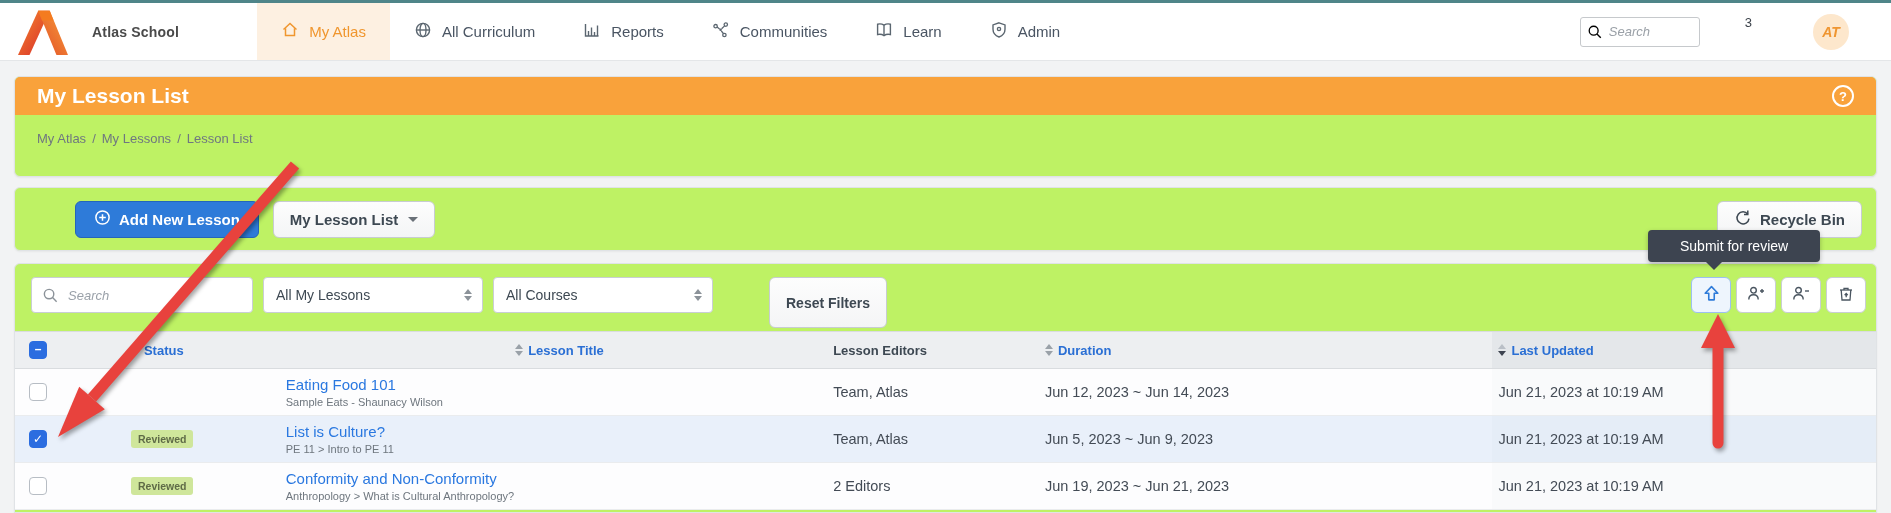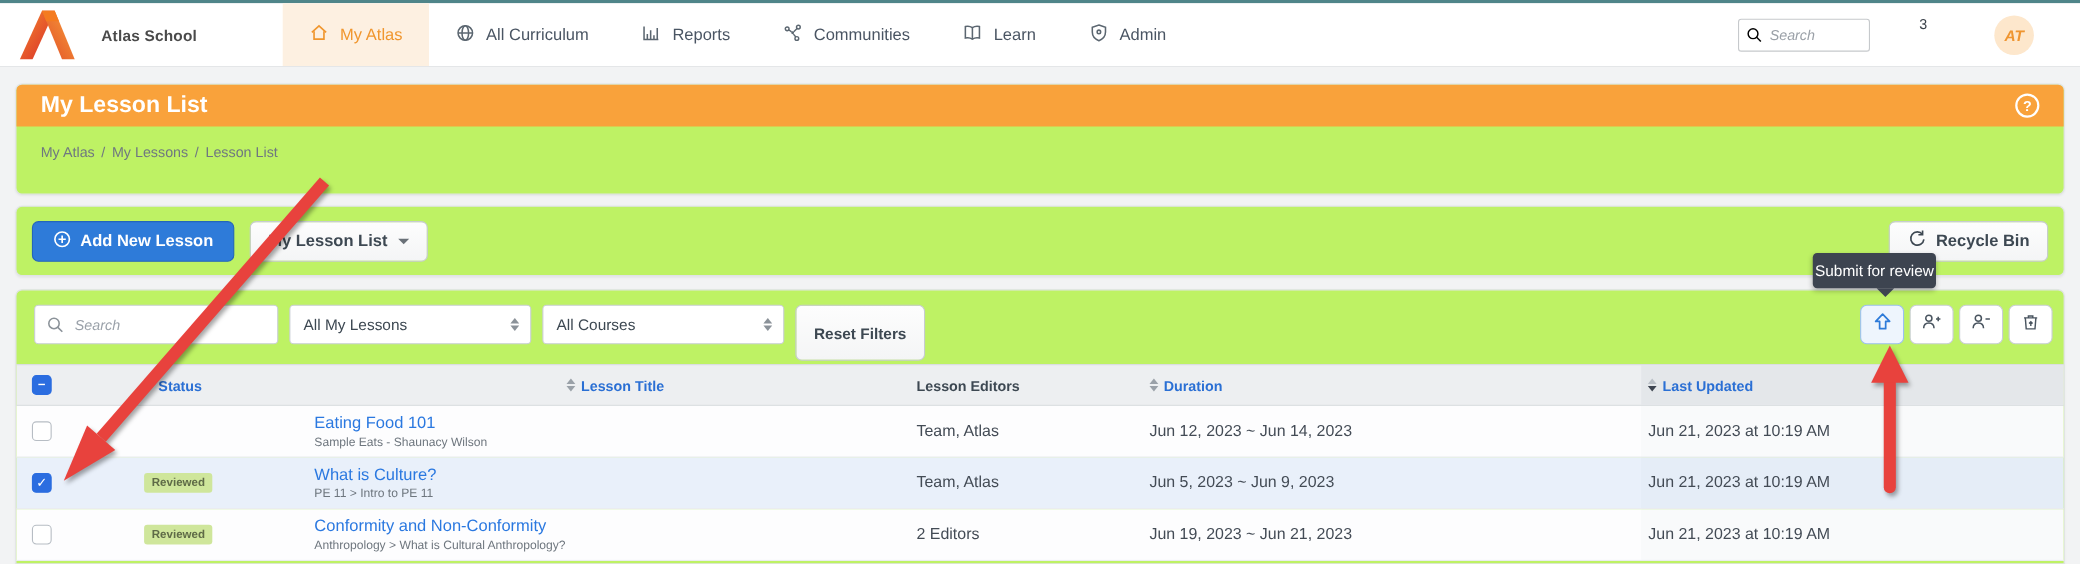--- a/index.html
+++ b/index.html
@@ -35,28 +35,28 @@
     display:flex; align-items:center; padding:0 22px; }
   .banner-title { color:#fff; font-size:21px; font-weight:bold; }
   .help-bubble { margin-left:auto; width:22px; height:22px; border:2px solid #fff; border-radius:50%;
     color:#fff; font-size:13px; font-weight:bold; display:flex; align-items:center; justify-content:center; cursor:pointer; }
   .breadcrumb { padding:16px 22px; font-size:13px; color:#6f7780; display:flex; gap:6px; }
   .breadcrumb span { cursor:default; }
   .crumb-link { cursor:pointer; }
   #card-toolbar { top:187px; height:64px; display:flex; align-items:center; padding:0 14px; }
   .btn { height:37px; display:inline-flex; align-items:center; gap:8px; border-radius:6px;
     font-size:15px; font-weight:bold; cursor:pointer; border:1px solid #c7ccd1;
-    background:linear-gradient(#fdfdfd,#f4f5f6); color:#3d4852; padding:0 16px; }
+    background:linear-gradient(#fdfdfd,#f4f5f6); color:#3d4852; padding:0 16px;margin-left:46px; }
   .btn-primary { background:#2e7bd9; border-color:#2465ba; color:#fff; padding:0 18px; }
   .caret-down { width:0; height:0; border-left:5px solid transparent; border-right:5px solid transparent;
     border-top:5px solid #6a7178; margin-left:2px; }
   .toolbar-right { margin-left:auto; display:flex; gap:12px; }
   
   .tooltip { position:absolute; left:1648px; top:230px; background:#3d4450; color:#fff;
-    font-size:14px; padding:8px 2px; border-radius:4px; z-index:40; box-shadow:0 2px 5px rgba(0,0,0,.25); }
+    font-size:14px; padding:8px 32px; border-radius:4px; z-index:40; box-shadow:0 2px 5px rgba(0,0,0,.25); }
   .tooltip::after { content:""; position:absolute; left:58px; bottom:-8px; width:0; height:0;
     border-left:8px solid transparent; border-right:8px solid transparent; border-top:8px solid #3d4450; }
   
   #card-main { top:263px; height:250px; border-radius:6px 6px 0 0; }
   .filter-row { position:absolute; top:13px; left:16px; right:10px; height:36px; display:flex; gap:10px; }
   .f-search { position:relative; width:222px; }
   .f-search input { width:222px; height:36px; border:1px solid #c9ced4; border-radius:4px;
     padding:0 10px 0 36px; font-size:13px; font-style:italic; color:#555; outline:none; }
   .f-search input::placeholder { color:#9aa1a9; font-style:italic; }
   .f-search svg { position:absolute; left:11px; top:10px; }
@@ -359,21 +359,21 @@
     </div>
 
     <div class="trow selected">
       <div class="col-check">
           <span class="cb checked"></span>
         </div>
       <div class="col-status">
           <span class="badge">Reviewed</span>
         </div>
       <div class="col-title">
-        <span class="lesson-link">What is Culture?</span>
+        <span class="lesson-link">List is Culture?</span>
         <span class="sub">PE 11 &gt; Intro to PE 11</span>
       </div>
       <div class="col-editors cell-text">Team, Atlas</div>
       <div class="col-duration cell-text">Jun 5, 2023 ~ Jun 9, 2023</div>
       <div class="col-updated cell-text">Jun 21, 2023 at 10:19 AM</div>
     </div>
 
     <div class="trow">
       <div class="col-check">
           <span class="cb"></span>

